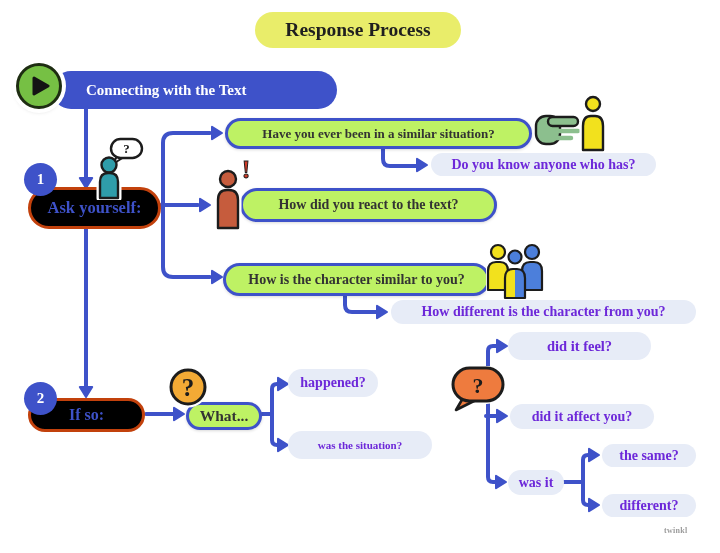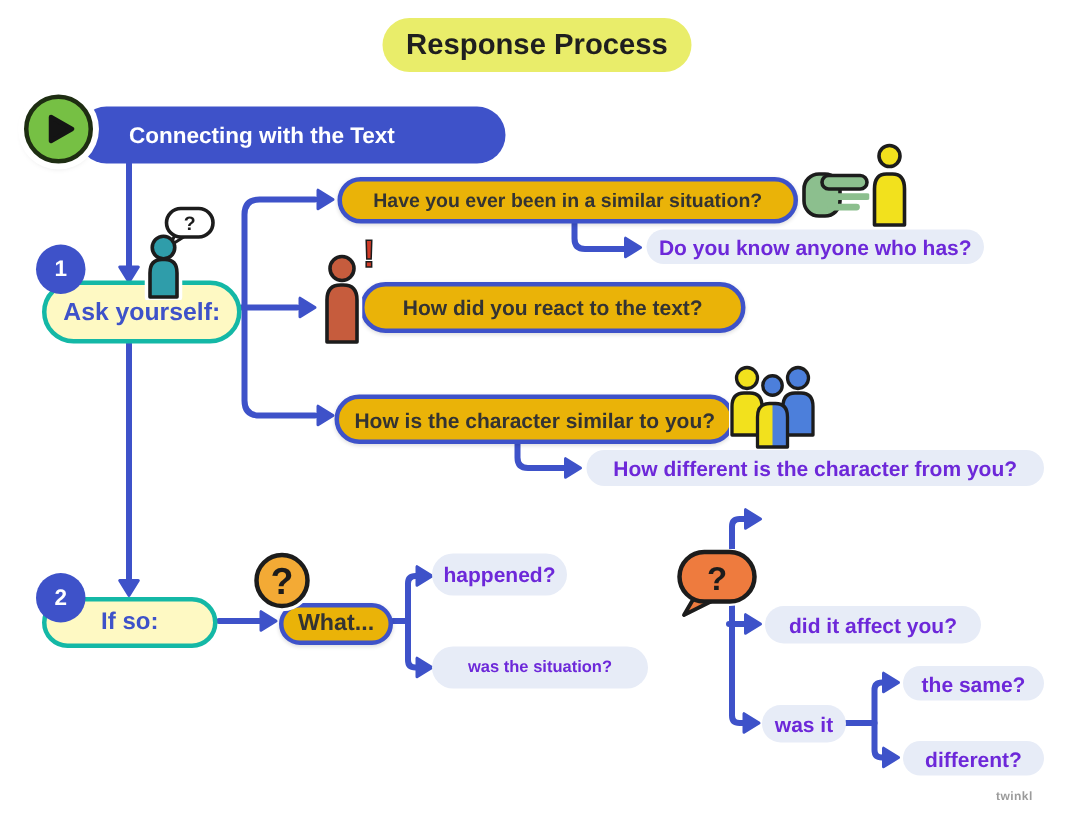--- a/index.html
+++ b/index.html
@@ -1,33 +1,33 @@
 <!DOCTYPE html>
 <html><head>
 <meta charset="utf-8">
 <style>
   html,body{margin:0;padding:0;background:#fff;}
   .canvas{position:relative;width:720px;height:553px;background:#ffffff;overflow:hidden;
-          font-family:Liberation Sans, sans-serif;}
+          font-family:Liberation Serif, serif;}
   .connectors{position:absolute;left:0;top:0;z-index:1;}
   .line{stroke:#3e52c9;stroke-width:4;fill:none;stroke-linecap:round;stroke-linejoin:round;}
   .arrow{fill:#3e52c9;stroke:#3e52c9;stroke-width:2;stroke-linejoin:round;}
   .pill{position:absolute;display:flex;align-items:center;justify-content:center;
         font-weight:bold;box-sizing:border-box;white-space:nowrap;z-index:2;color:#333;}
   .title{left:255px;top:12px;width:206px;height:36px;background:#e9ed6a;border-radius:18px;
          font-size:19.5px;color:#1f1f1f;}
   .header{left:52px;top:71px;width:285px;height:38px;background:#3e52c9;border-radius:19px;
           color:#fff;font-size:15px;justify-content:flex-start;padding-left:34px;}
   .play{position:absolute;left:16px;top:63px;width:40px;height:40px;border-radius:50%;
         background:#76c044;border:3px solid #1e2d12;box-shadow:0 0 0 4px #fff,0 2px 5px rgba(0,0,0,.25);
         display:flex;align-items:center;justify-content:center;z-index:4;}
   .badge{position:absolute;width:33px;height:33px;border-radius:50%;background:#3e52c9;color:#fff;
          display:flex;align-items:center;justify-content:center;font-weight:bold;font-size:15px;z-index:3;}
-  .label-pill{background:#fef9c3;border:3px solid #14b8a6;color:#3e52c9;}
-  .q{background:#eab308;border:3px solid #3e52c9;box-shadow:0 1px 3px rgba(0,0,0,.15);}
+  .label-pill{background:#000000;border:3px solid #c2410c;color:#3e52c9;}
+  .q{background:#bef264;border:3px solid #3e52c9;box-shadow:0 1px 3px rgba(0,0,0,.15);}
   .a{background:#e7ecf7;color:#6d28d9;}
   .icon{position:absolute;z-index:3;}
   .watermark{position:absolute;left:664px;top:526px;font-size:8px;font-weight:bold;color:#9b9b9b;
              letter-spacing:.3px;z-index:2;}
 </style>
 </head>
 <body>
 
 <div class="canvas">
 
@@ -174,19 +174,20 @@
     <g stroke="#fff" stroke-width="6" fill="#fff" stroke-linejoin="round">
       <rect x="7" y="2" width="50" height="33" rx="16.5"></rect>
       <path d="M17,32 L10,44 L30,34 Z"></path>
     </g>
     <path d="M17,32 L10,44 L30,34 Z" fill="#ee7b3e" stroke="#1c1c1c" stroke-width="2.6" stroke-linejoin="round"></path>
     <rect x="7" y="2" width="50" height="33" rx="16.5" fill="#ee7b3e" stroke="#1c1c1c" stroke-width="3"></rect>
     <text x="32" y="27" font-size="22" font-weight="bold" fill="#1c1c1c" text-anchor="middle">?</text>
   </svg>
 
 
+  <div class="pill a" style="left:508px;top:332px;width:143px;height:28px;border-radius:14px;font-size:14.5px">did it feel?</div>
   <div class="pill a" style="left:510px;top:404px;width:144px;height:25px;border-radius:12.5px;font-size:14px">did it affect you?</div>
   <div class="pill a" style="left:508px;top:470px;width:56px;height:25px;border-radius:12.5px;font-size:14px">was it</div>
   <div class="pill a" style="left:602px;top:444px;width:94px;height:23px;border-radius:11.5px;font-size:14px">the same?</div>
   <div class="pill a" style="left:602px;top:494px;width:94px;height:23px;border-radius:11.5px;font-size:14px">different?</div>
 
   <div class="watermark">twinkl</div>
 </div>
 
 </body></html>

